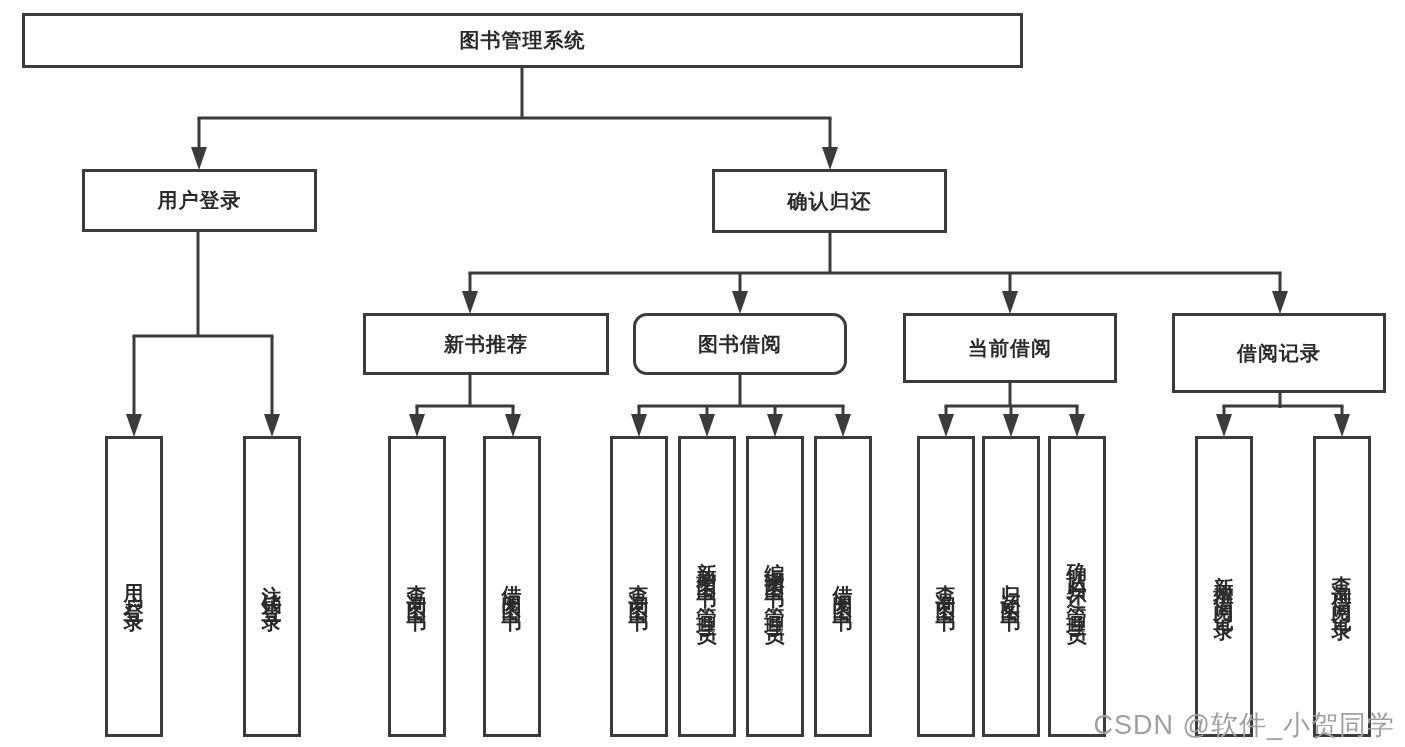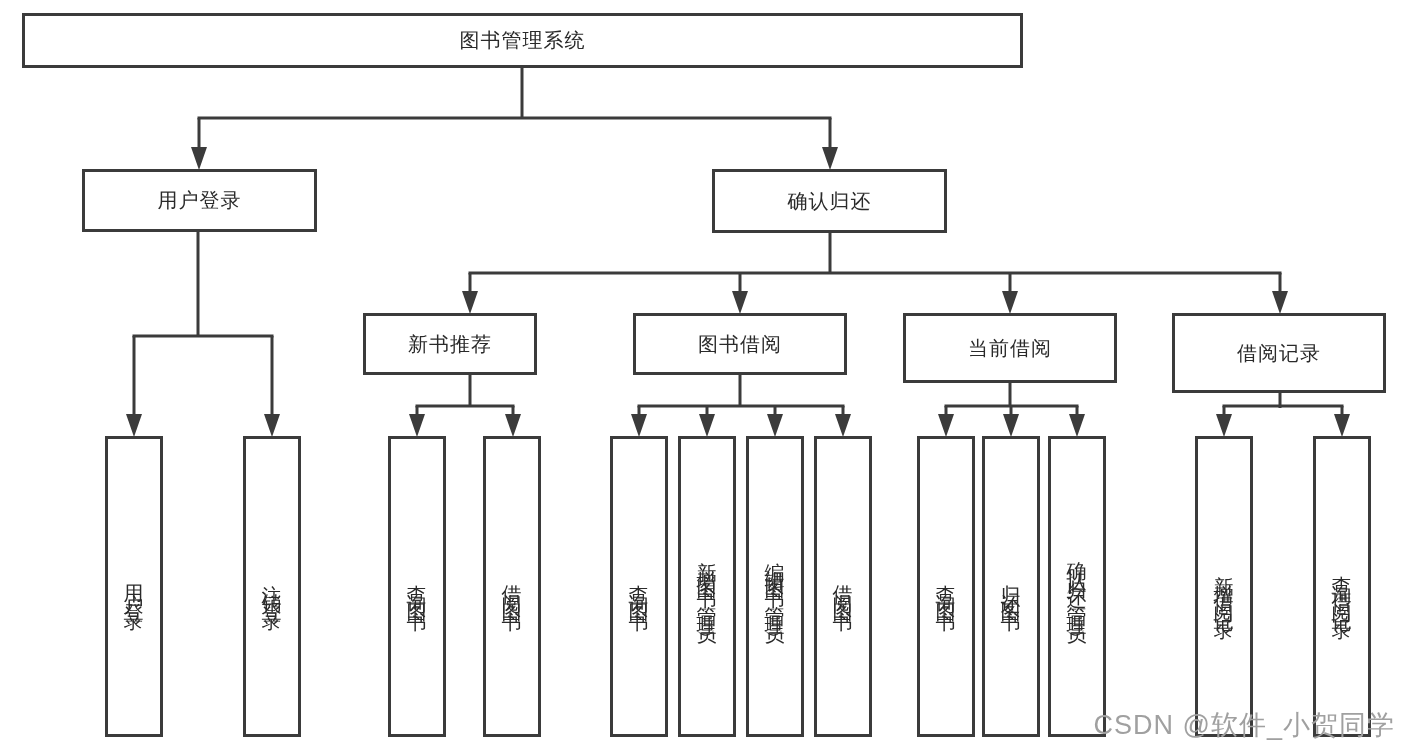--- a/index.html
+++ b/index.html
@@ -29,36 +29,37 @@
     box-sizing:border-box;
     background:var(--box-bg);
     border:3px solid var(--line-color);
     display:flex;
     align-items:center;
     justify-content:center;
     color:var(--text-color);
     font-size:20px;
     letter-spacing:1px;
     text-align:center;
+    font-weight:bold;
   }
   .node.v span{
     writing-mode:vertical-rl;
     text-orientation:mixed;
     letter-spacing:9px;
     font-size:20px;
     line-height:1;
   }
   
   #n-root{left:22px;top:13px;width:1001px;height:55px;}
   
   #n-user-login{left:82px;top:169px;width:235px;height:63px;}
   #n-book-mgmt{left:712px;top:169px;width:235px;height:64px;}
   
-  #n-new-book-rec{left:363px;top:313px;width:174px;height:62px;}
-  #n-book-borrow{left:633px;top:313px;width:214px;height:62px;}
+  #n-new-book-rec{left:363px;top:313px;width:246px;height:62px;}
+  #n-book-borrow{left:633px;top:313px;width:214px;height:62px;border-radius:14px;}
   #n-current-borrow{left:903px;top:313px;width:214px;height:70px;}
   #n-borrow-records{left:1172px;top:313px;width:214px;height:80px;}
   
   .leaf{top:436px;width:58px;height:301px;}
   #n-leaf-user-login{left:105px;}
   #n-leaf-logout{left:243px;}
   #n-leaf-query-book-1{left:388px;}
   #n-leaf-borrow-book-1{left:483px;}
   #n-leaf-query-book-2{left:610px;}
   #n-leaf-add-book{left:678px;}

